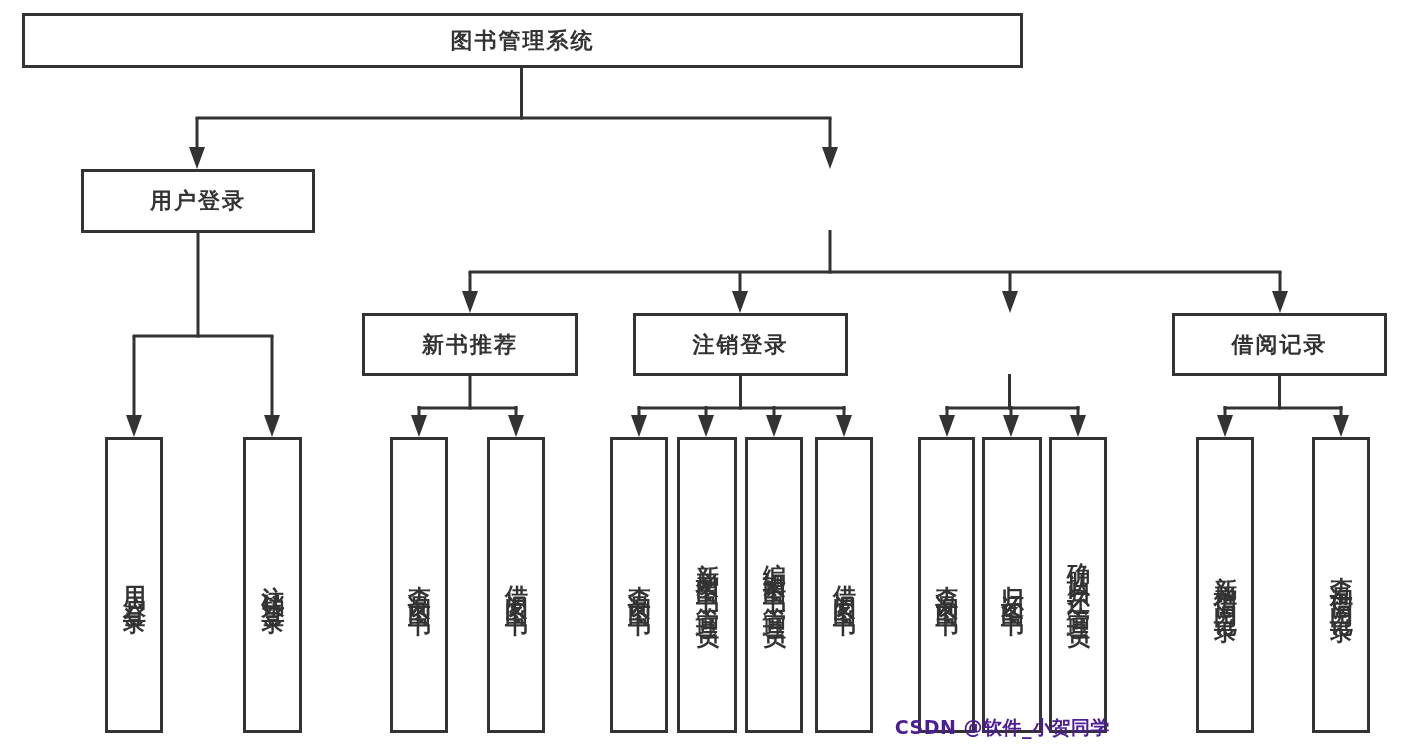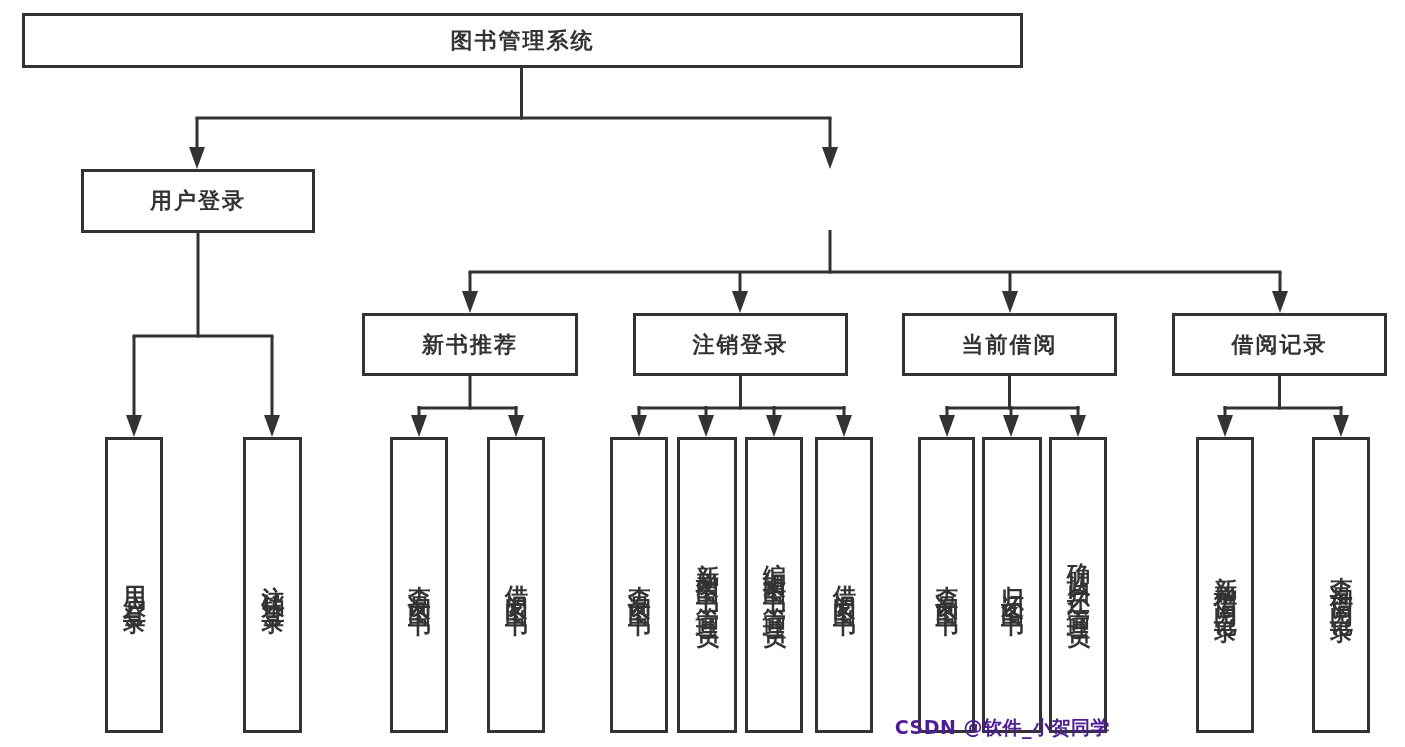--- a/index.html
+++ b/index.html
@@ -121,23 +121,20 @@
   <div class="node hnode" style="left:81px; top:169px; width:234px; height:64px;">
     <span>用户登录</span>
   </div>
 
   <div class="node hnode" style="left:362px; top:313px; width:216px; height:63px;align-items:center;">
     <span>新书推荐</span>
   </div>
   <div class="node hnode" style="left:633px; top:313px; width:215px; height:63px;">
     <span>注销登录</span>
   </div>
-  <div class="node hnode" style="left:902px; top:313px; width:215px; height:63px;">
-    <span>当前借阅</span>
-  </div>
   <div class="node hnode" style="left:1172px; top:313px; width:215px; height:63px;">
     <span>借阅记录</span>
   </div>
 
   <div class="node vnode" style="left:105px; top:437px; width:58px; height:296px;">
     <span class="vlbl">用户登录</span>
   </div>
   <div class="node vnode" style="left:243px; top:437px; width:59px; height:296px;">
     <span class="vlbl">注销登录</span>
   </div>

